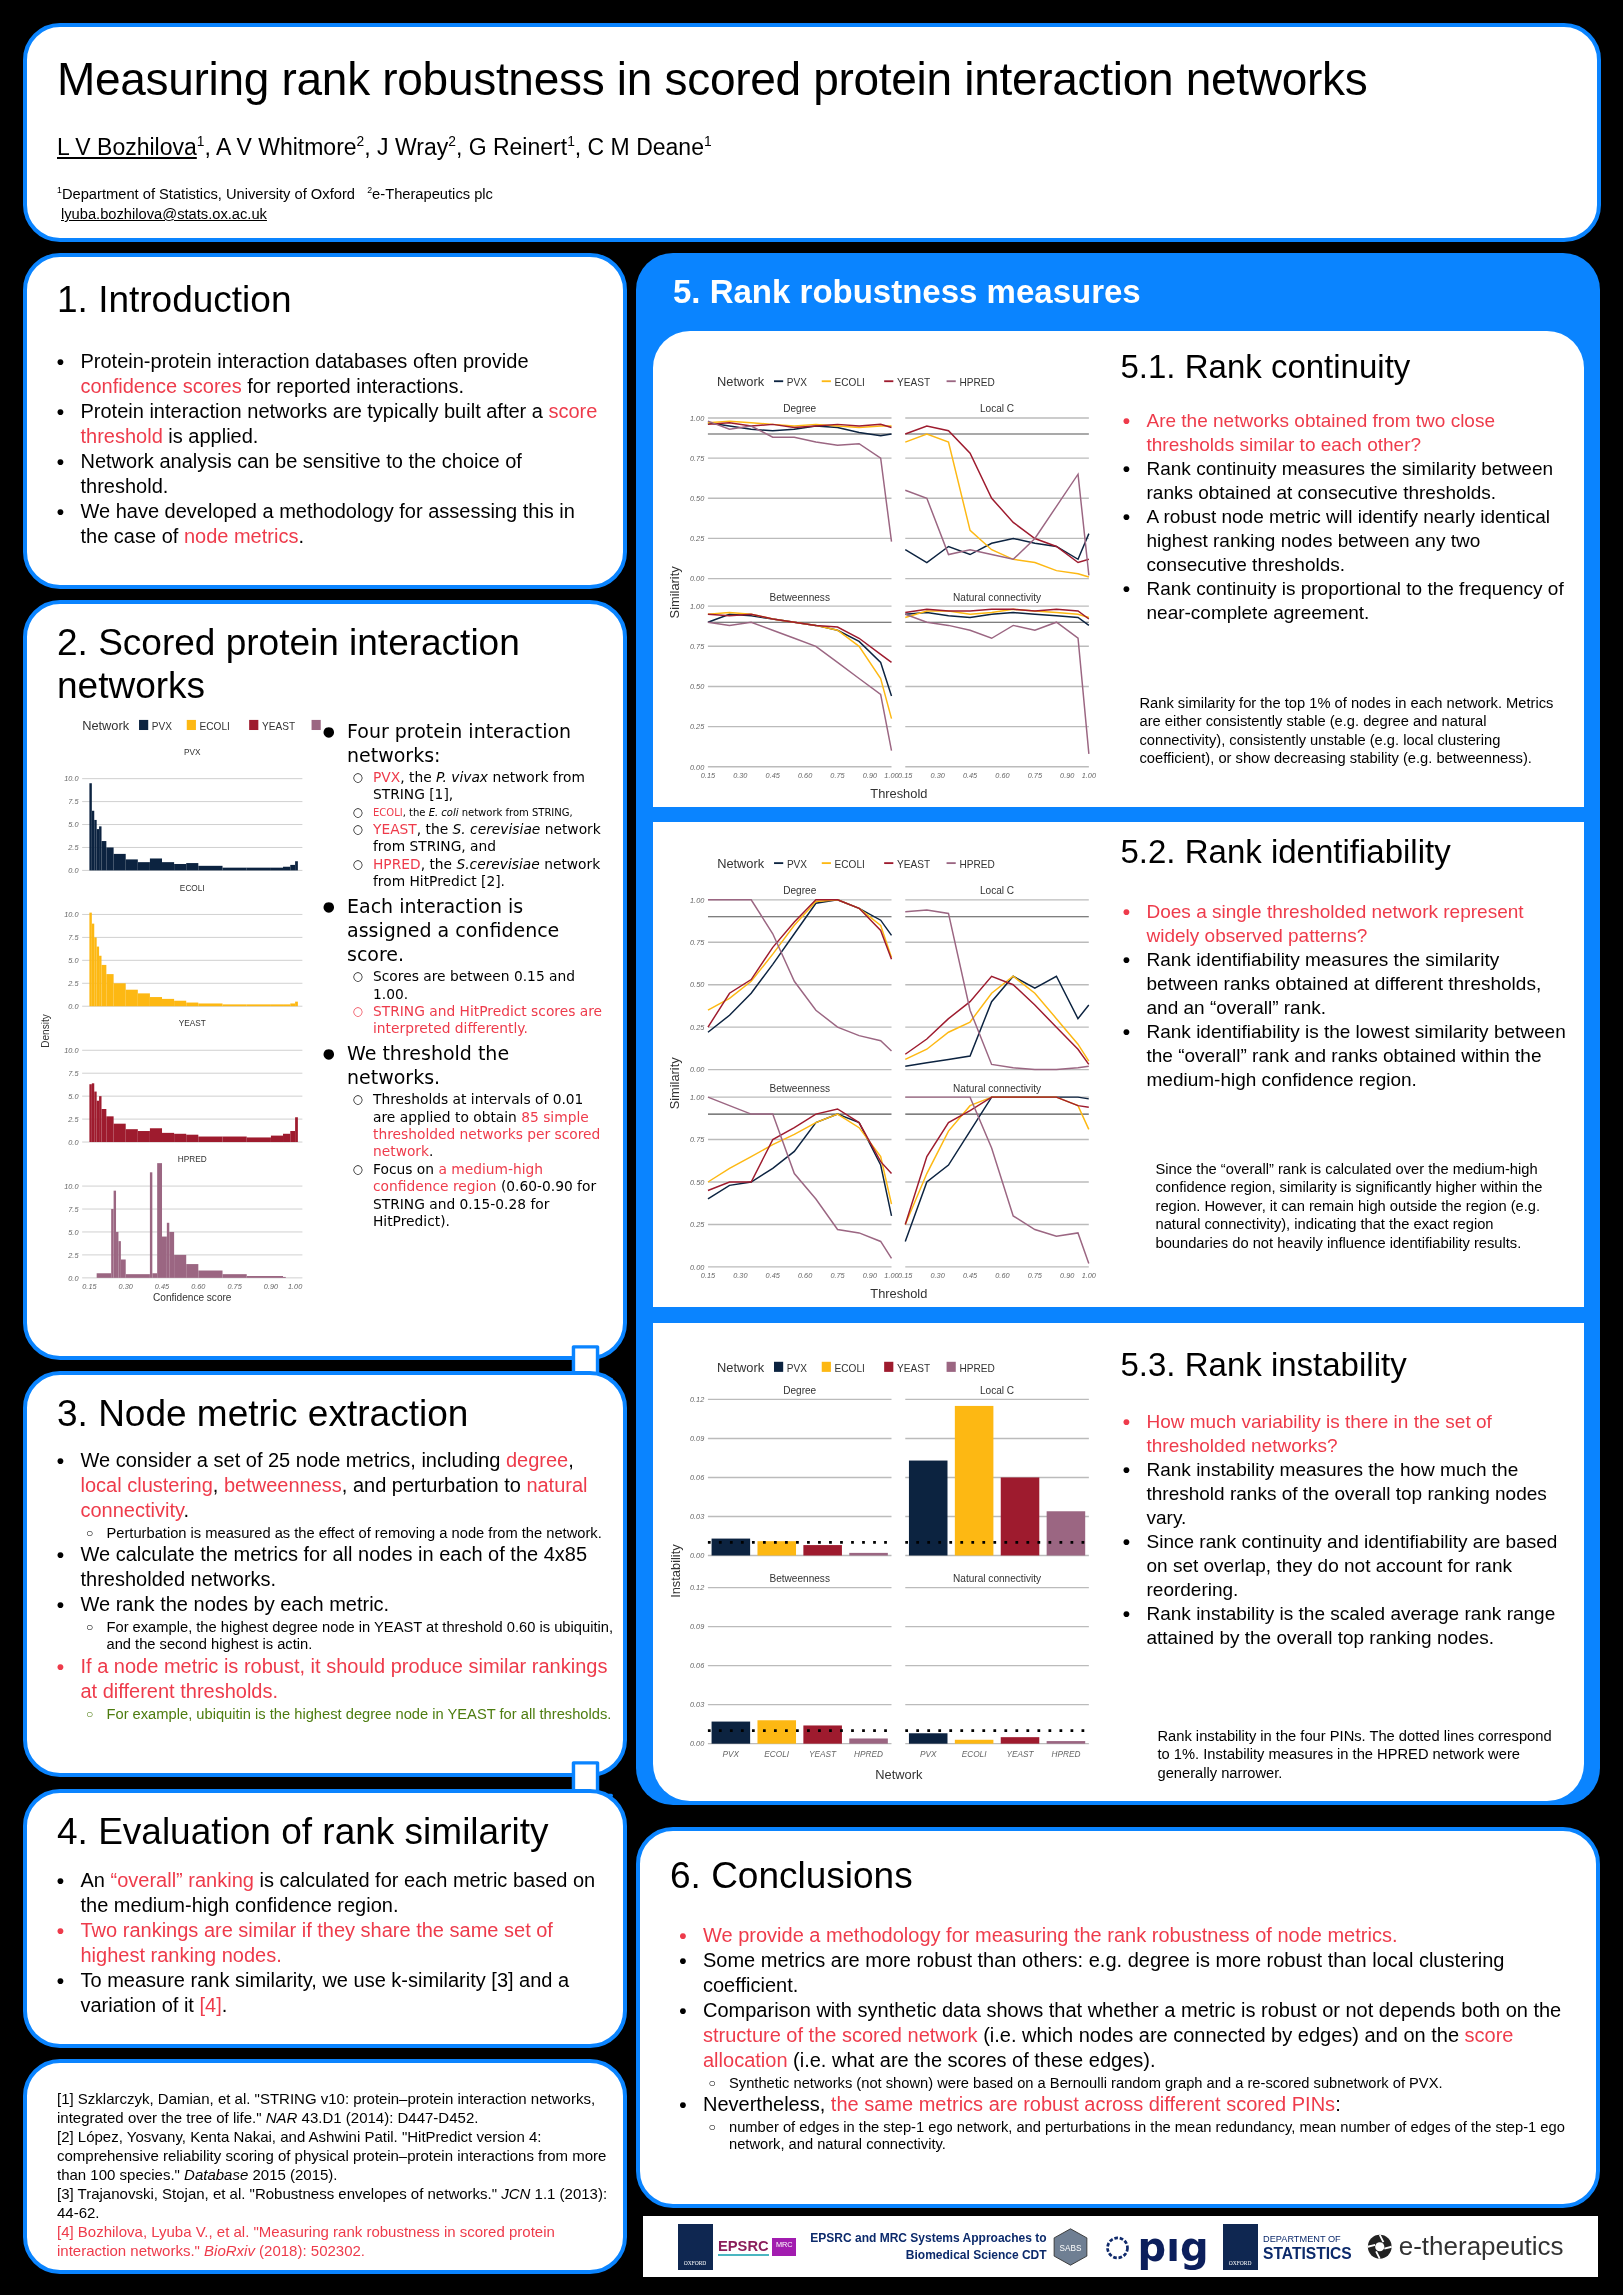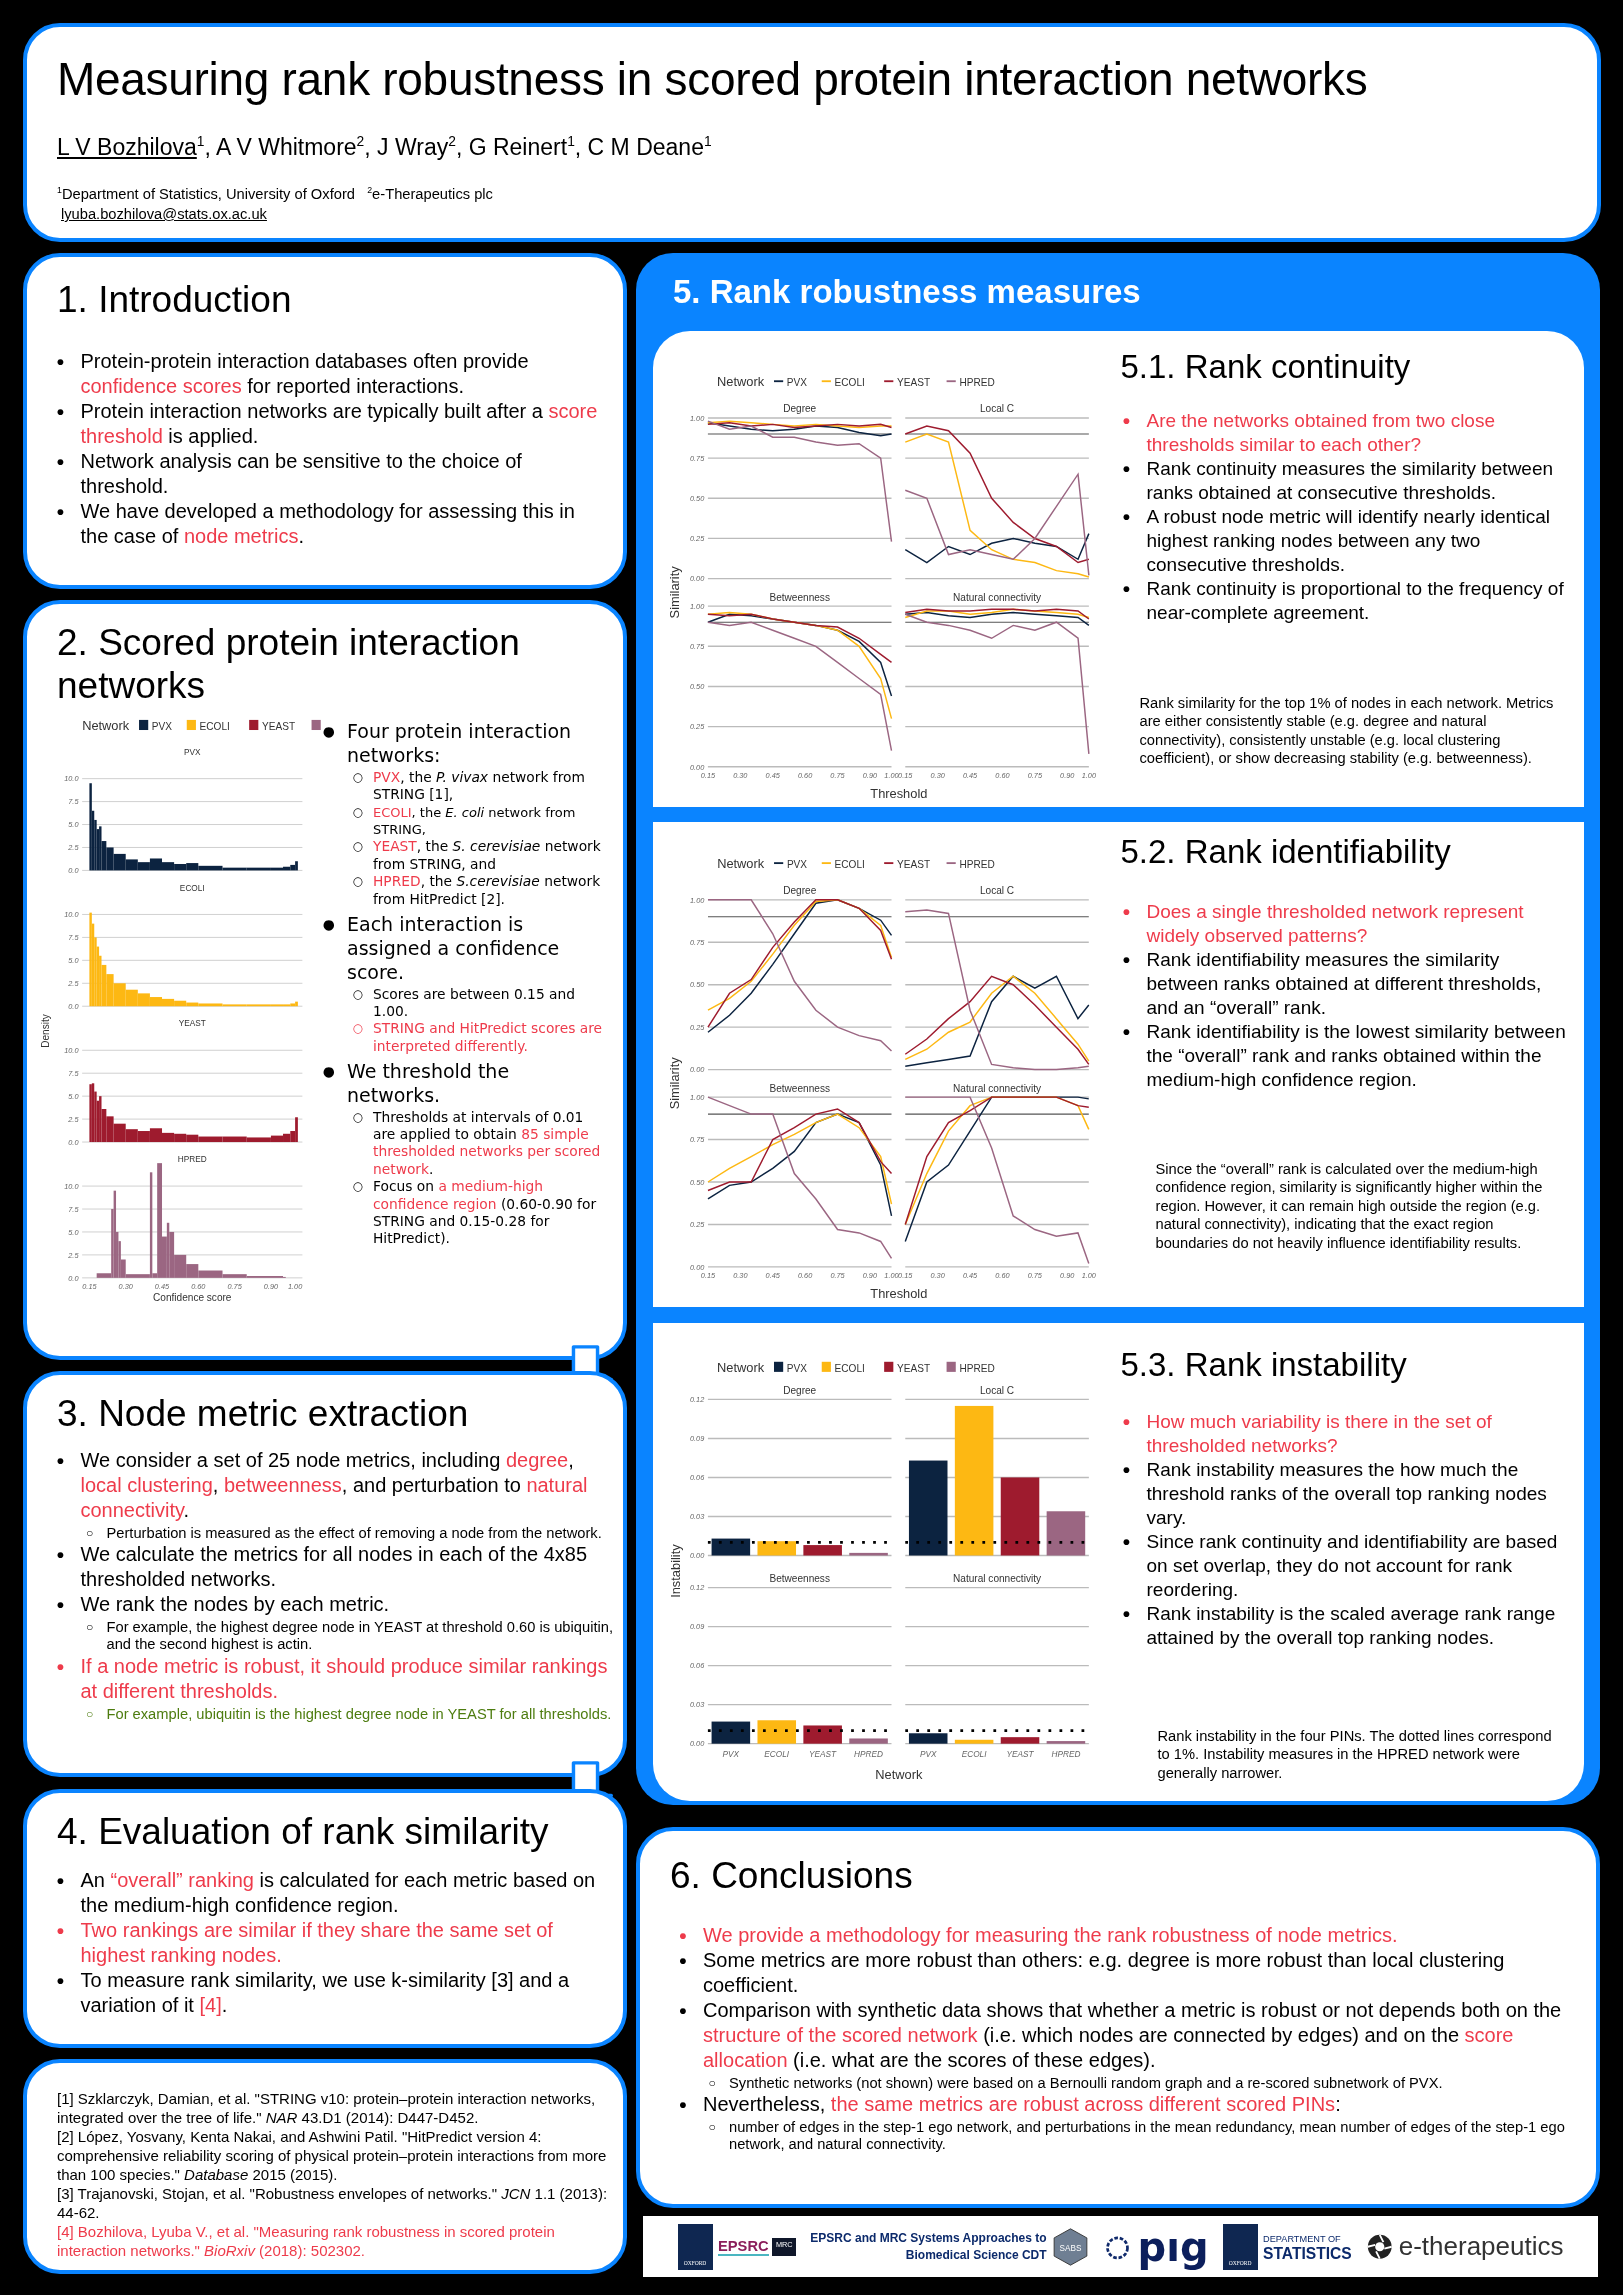--- a/index.html
+++ b/index.html
@@ -209,21 +209,21 @@
       <text x="255.7142857142857" y="621" font-size="8" fill="#666" text-anchor="middle" font-style="italic" font-family="Liberation Sans, sans-serif">0.90</text>
       <text x="282.08791208791206" y="621" font-size="8" fill="#666" text-anchor="middle" font-style="italic" font-family="Liberation Sans, sans-serif">1.00</text>
       <text x="170" y="634" font-size="11" fill="#333" text-anchor="middle" font-family="Liberation Sans, sans-serif">Confidence score</text>
       <text x="0" y="0" font-size="11" fill="#333" text-anchor="middle" transform="translate(14 340) rotate(-90)" font-family="Liberation Sans, sans-serif">Density</text>
     </svg>
   <div style="position:absolute; left:294px; top:115px; width:285px; font-family: 'DejaVu Sans', sans-serif;">
     <ul class="b">
       <li style="font-size:19px; line-height:24px;"><span>Four protein interaction networks:</span>
         <ul class="s">
           <li style="font-size:13.8px;"><span class="red">PVX</span><span>, the </span><i>P. vivax</i><span> network from STRING [1],</span></li>
-          <li style="font-size:13px;"><span class="red">ECOLI</span><span>, the </span><i>E. coli</i><span> network from STRING,</span></li>
+          <li style="font-size:10px;"><span class="red">ECOLI</span><span>, the </span><i>E. coli</i><span> network from STRING,</span></li>
           <li style="font-size:13.8px;"><span class="red">YEAST</span><span>, the </span><i>S. cerevisiae</i><span> network from STRING, and</span></li>
           <li style="font-size:13.8px;"><span class="red">HPRED</span><span>, the </span><i>S.cerevisiae</i><span> network from HitPredict [2].</span></li>
         </ul>
       </li>
       <li style="font-size:19px; line-height:24px; margin-top:3.7px;"><span>Each interaction is assigned a confidence score.</span>
         <ul class="s">
           <li style="font-size:13.8px;">Scores are between 0.15 and 1.00.</li>
           <li style="font-size:13.8px;" class="red">STRING and HitPredict scores are interpreted differently.</li>
         </ul>
       </li>
@@ -580,21 +580,21 @@
         </ul>
     </li>
   </ul>
 </div>
 
 <div class="footer">
   <div class="logo">
     <div class="ox">OXFORD</div>
     <div style="display:flex; flex-direction:row; gap:3.7px;">
       <span style="color:#8b1e5b; font-weight:bold; font-size:14.7px; border-bottom:2.8px solid #4ab6c1;">EPSRC</span>
-      <span style="background:#0f172a; color:#fff; font-size:7.3px; padding:2.8px 3.7px;">MRC</span>
+      <span style="background:#a21caf; color:#fff; font-size:7.3px; padding:2.8px 3.7px;">MRC</span>
     </div>
   </div>
   <div class="logo">
     <div style="text-align:right; color:#0c2a6b; font-size:12px; font-weight:bold; line-height:16.5px;">
       <div>EPSRC and MRC Systems Approaches to</div>
       <div>Biomedical Science CDT</div>
     </div>
     <svg width="37" height="40" viewBox="0 0 40 44" style="font-size:14px">
         <polygon points="20,2 38,12 38,32 20,42 2,32 2,12" fill="#6f7f93" stroke="#333" stroke-width="1"></polygon>
         <text x="20" y="26" font-size="9" fill="#fff" text-anchor="middle" font-family="Liberation Sans, sans-serif">SABS</text>

